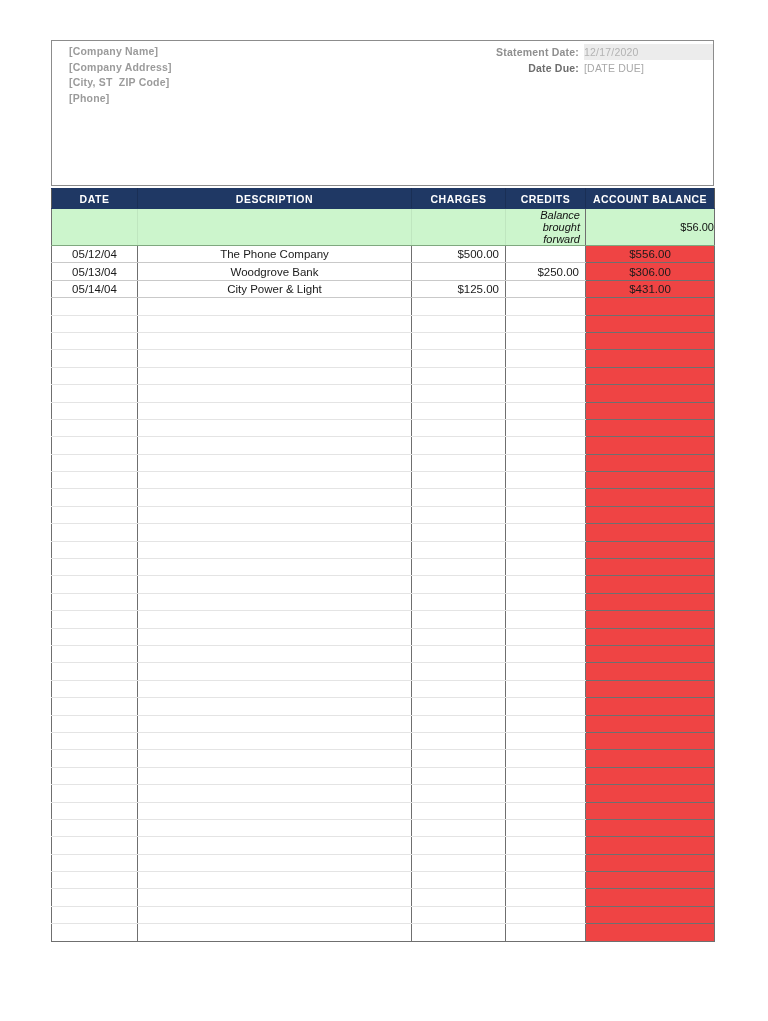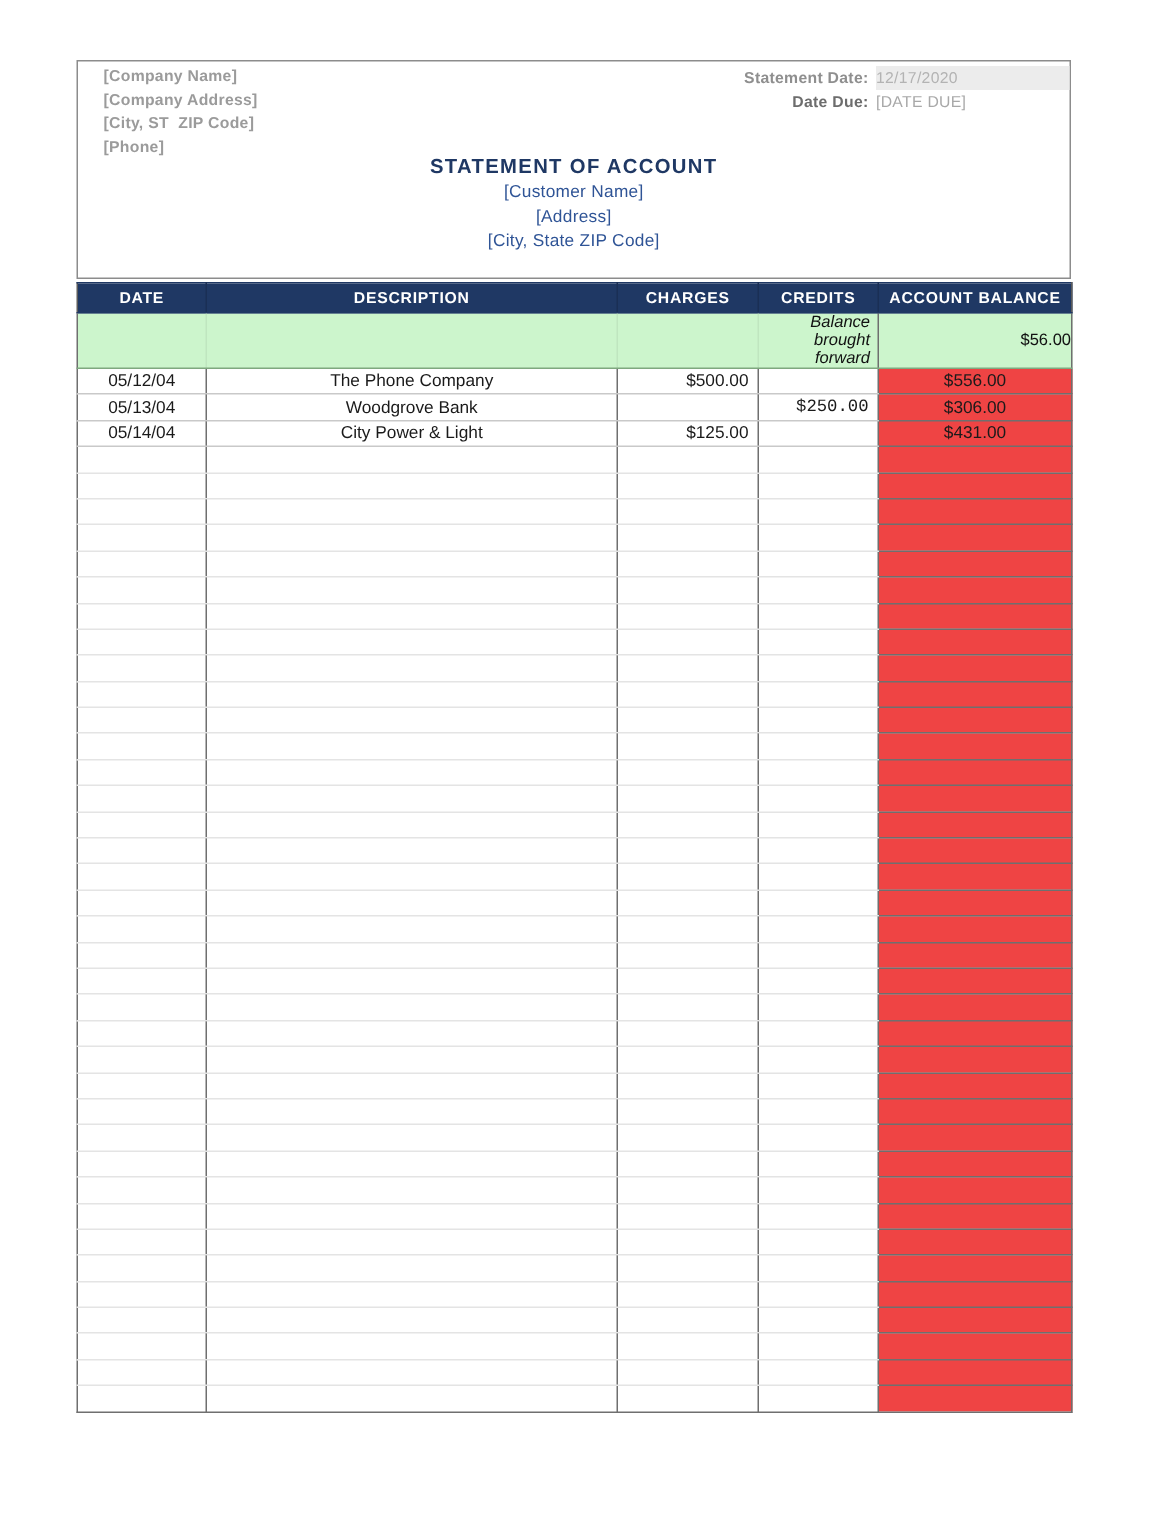--- a/index.html
+++ b/index.html
@@ -196,21 +196,20 @@
     border-left: 1px solid #6f6f6f;
     border-right: 1px solid #6f6f6f;
     text-align: right;
     padding-right: 6px;
   }
   .ledger tbody tr.row td.c4 {
     border-left: 1px solid #6f6f6f;
     border-right: 1px solid #6f6f6f;
     text-align: right;
     padding-right: 6px;
-    font-family: Liberation Mono, monospace;
   }
   .ledger tbody tr.row td.c5 {
     background: #ef4444;
     border: 1px solid #6f6f6f;
     text-align: center;
     color: #1a1a1a;
   }
   .ledger tbody tr.row.filled td.c1,
   .ledger tbody tr.row.filled td.c2,
   .ledger tbody tr.row.filled td.c3,
@@ -242,26 +241,20 @@
       <div class="date-row r1">
         <span class="date-label">Statement Date:</span>
         <span class="date-value">12/17/2020</span>
       </div>
       <div class="date-row r2">
         <span class="date-label">Date Due:</span>
         <span class="date-value">[DATE DUE]</span>
       </div>
     </div>
 
-    <div class="title-block">
-      <div class="doc-title">STATEMENT OF ACCOUNT</div>
-      <div class="cust-line">[Customer Name]</div>
-      <div class="cust-line">[Address]</div>
-      <div class="cust-line">[City, State  ZIP Code]</div>
-    </div>
 
   </div>
 
   <table class="ledger">
     <colgroup>
       <col class="c-date">
         <col class="c-desc">
         <col class="c-chg">
         <col class="c-crd">
         <col class="c-bal">

